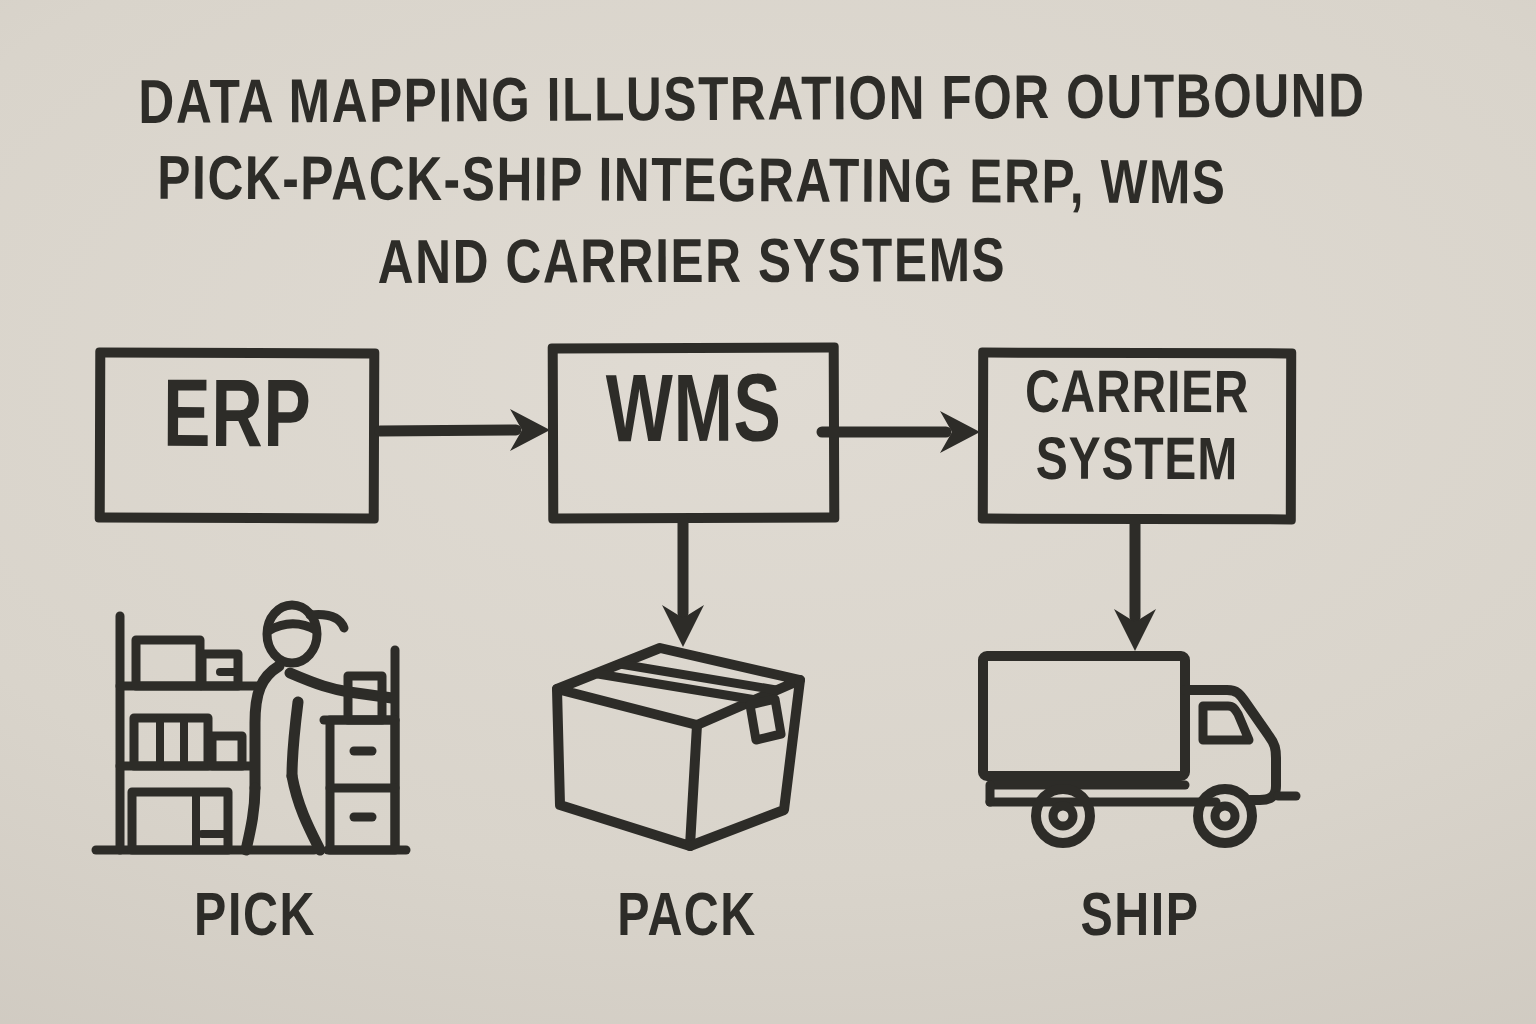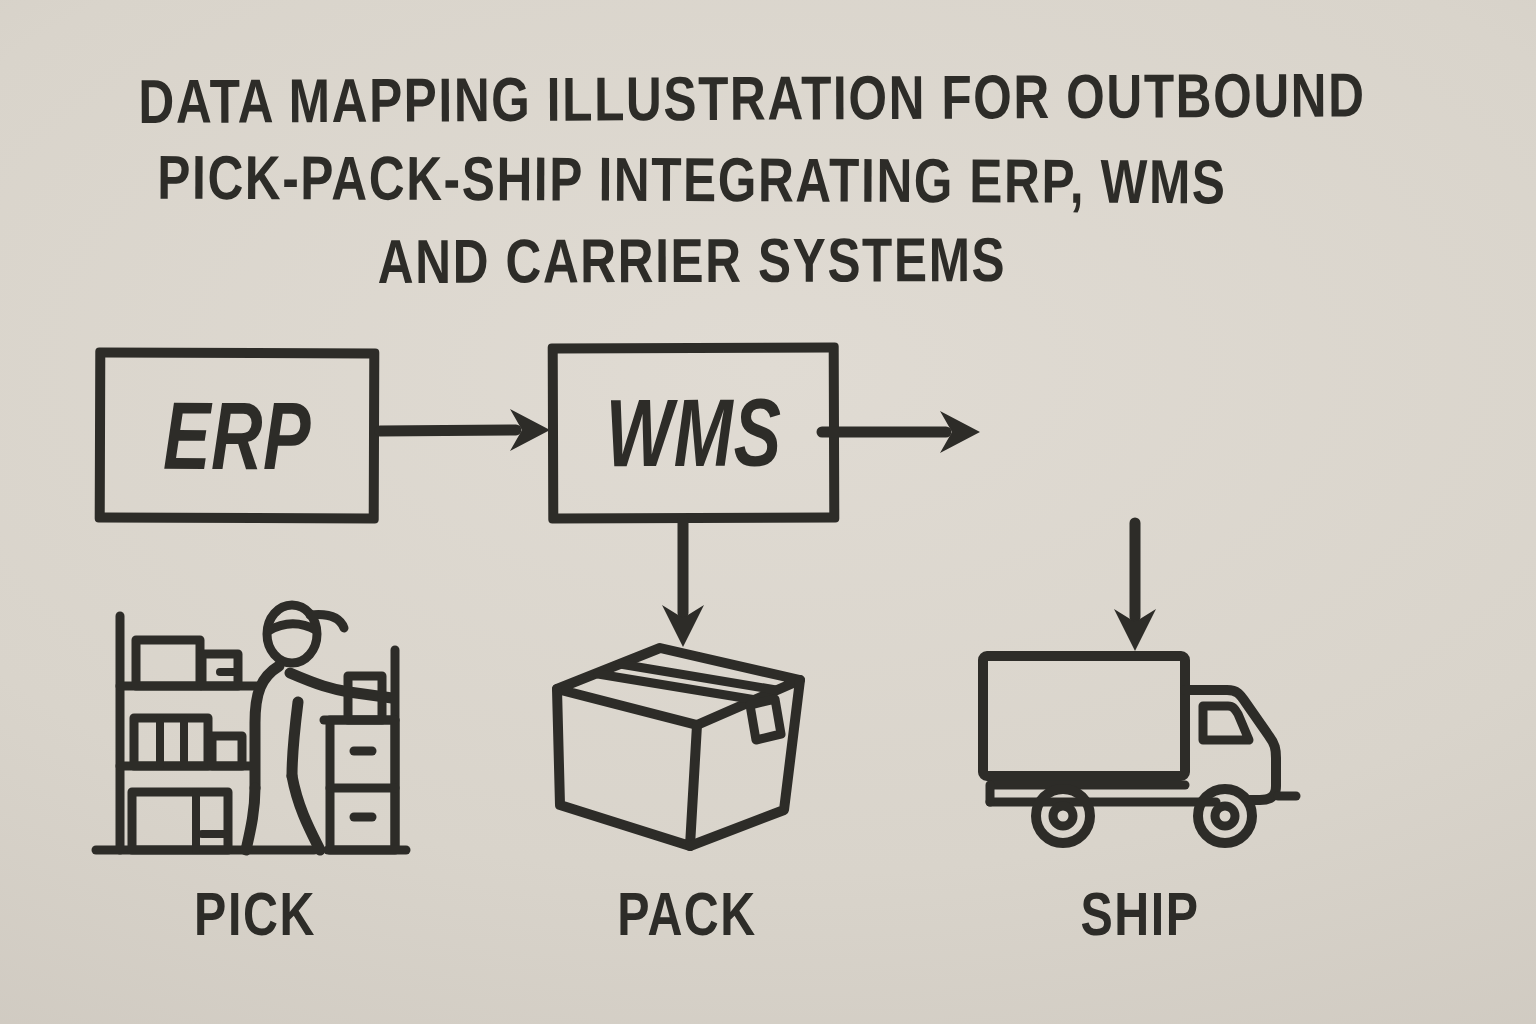--- a/index.html
+++ b/index.html
@@ -23,22 +23,22 @@
   .title-line{
     font-weight:700;font-size:62px;line-height:81px;letter-spacing:2px;
     transform:scaleX(0.8);white-space:nowrap;
   }
   .title-line.l1{transform:scaleX(0.8) rotate(-0.25deg);}
   .title-line.l2{transform:scaleX(0.8) rotate(0.2deg);}
   .title-line.l3{transform:scaleX(0.8) rotate(-0.15deg);}
   
   .node{
     position:absolute;border:10px solid var(--ink);border-radius:4px;
-    display:flex;align-items:center;justify-content:center;
-    box-sizing:border-box;background:transparent;font-style:italic;
+    display:flex;justify-content:center;
+    box-sizing:border-box;background:transparent;
   }
   .node-label{
     font-weight:700;letter-spacing:1px;text-align:center;
     transform:scaleX(0.74);
   }
   .node.erp{left:95px;top:348px;width:284px;height:175px;transform:rotate(0.2deg);}
   .node.wms{left:548px;top:343px;width:291px;height:180px;transform:rotate(-0.2deg);}
   .node.carrier{left:978px;top:348px;width:318px;height:176px;transform:rotate(0.15deg);}
   .node.erp .node-label,.node.wms .node-label{font-size:96px;white-space:nowrap;}
   .node.carrier .node-label{font-size:60px;line-height:67px;width:280px;transform:scaleX(0.8);}
@@ -66,20 +66,23 @@
     <div class="title-line l1">DATA MAPPING ILLUSTRATION FOR OUTBOUND</div>
     <div class="title-line l2">PICK-PACK-SHIP INTEGRATING ERP, WMS</div>
     <div class="title-line l3">AND CARRIER SYSTEMS</div>
   </div>
 
   <div class="node erp">
     <div class="node-label">ERP</div>
   </div>
   <div class="node wms">
     <div class="node-label">WMS</div>
+  </div>
+  <div class="node carrier">
+    <div class="node-label">CARRIER SYSTEM</div>
   </div>
 
   <div class="arrow" style="left:378px;top:400px;">
     <svg width="176" height="60" viewBox="0 0 176 60">
       <line class="stroke" x1="2" y1="31" x2="138" y2="30" stroke-width="11"></line>
       <polygon class="fill" points="172,30 132,9 144,30 132,51"></polygon>
     </svg>
   </div>
 
   <div class="arrow" style="left:820px;top:402px;">

